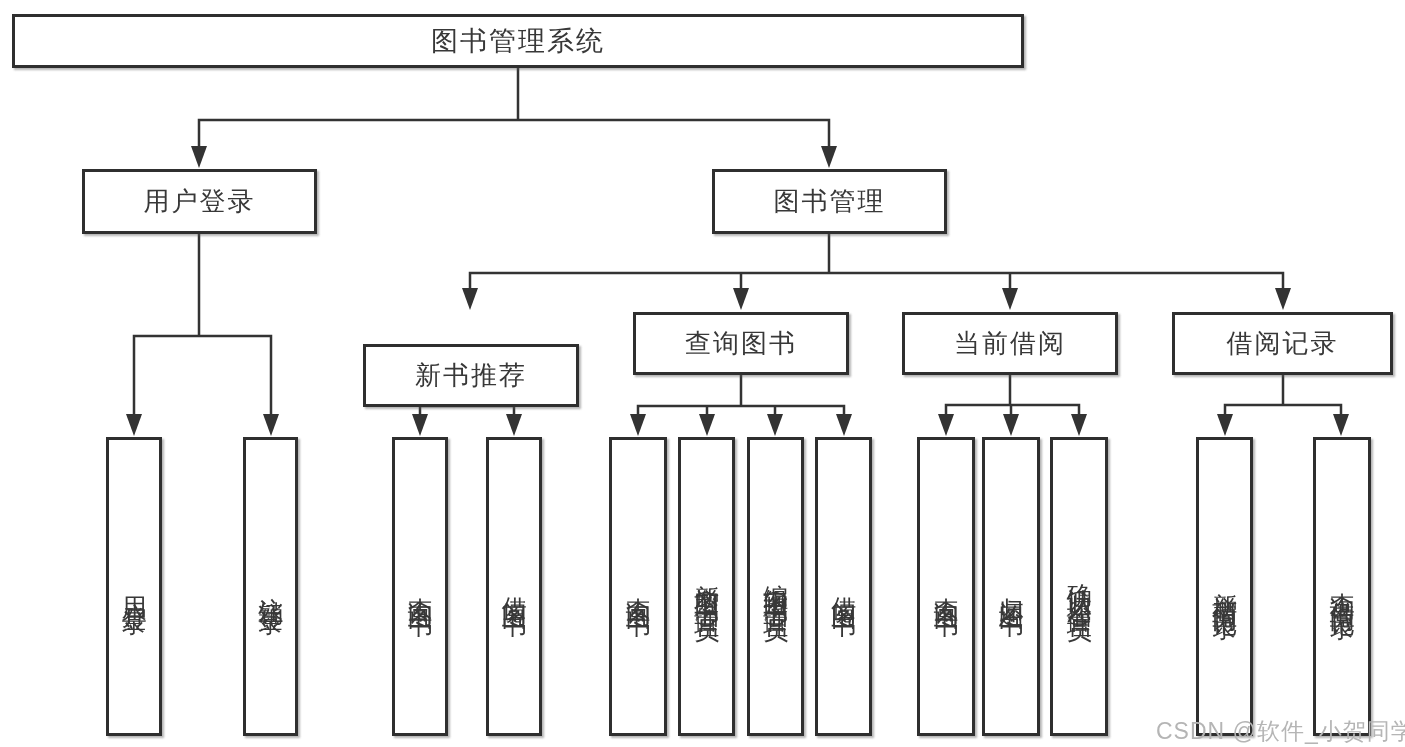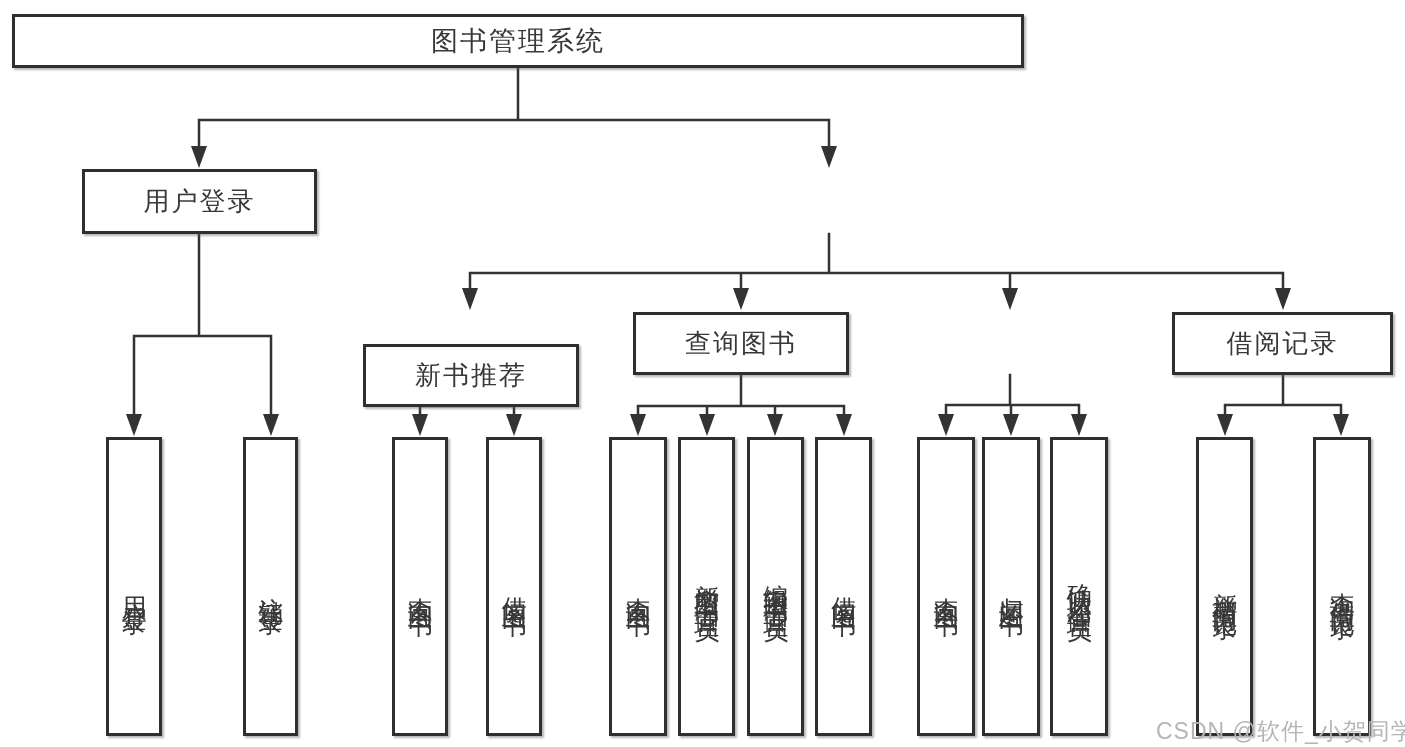--- a/index.html
+++ b/index.html
@@ -116,26 +116,32 @@
     </g>
   </svg>
 
   <div class="node root-box">
     <span>图书管理系统</span>
   </div>
 
   <div class="node lvl1" style="left:82px;">
     <span>用户登录</span>
   </div>
+  <div class="node lvl1" style="left:712px;">
+    <span>图书管理</span>
+  </div>
 
   <div class="node lvl2" style="left:363px;width:216px;margin-top:32px;">
     <span>新书推荐</span>
   </div>
   <div class="node lvl2" style="left:633px;width:216px;">
     <span>查询图书</span>
+  </div>
+  <div class="node lvl2" style="left:902px;width:216px;">
+    <span>当前借阅</span>
   </div>
   <div class="node lvl2" style="left:1172px;width:221px;">
     <span>借阅记录</span>
   </div>
 
   <div class="node leaf" style="left:106px;width:56px;">
     <span class="vtext">用户登录</span>
   </div>
   <div class="node leaf" style="left:243px;width:55px;">
     <span class="vtext">注销登录</span>

